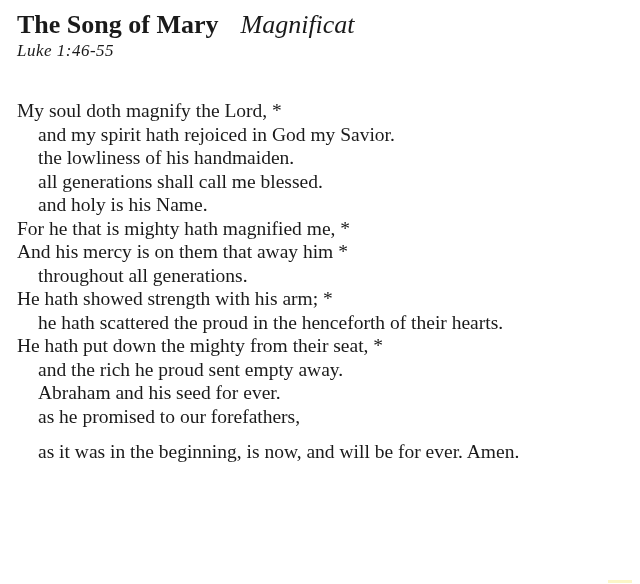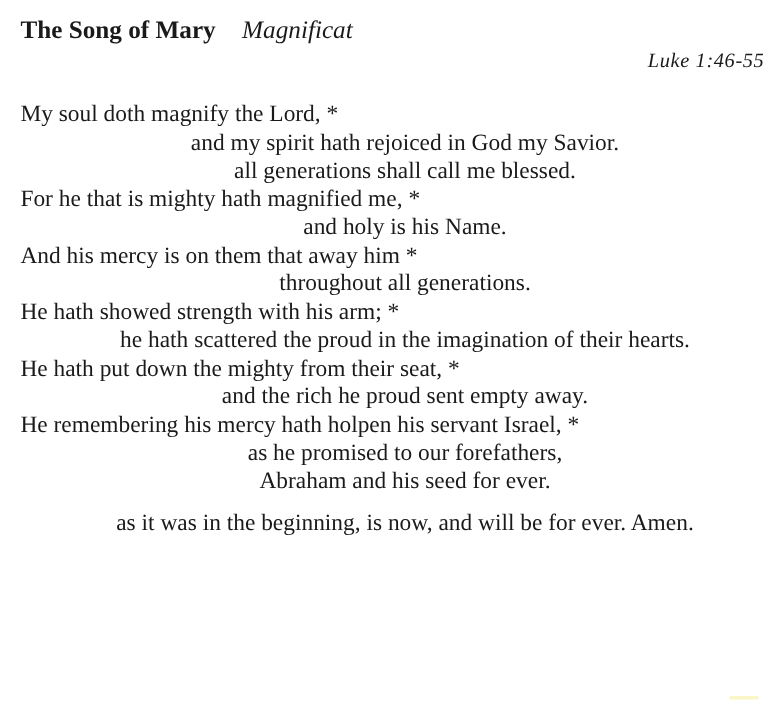--- a/index.html
+++ b/index.html
@@ -15,50 +15,48 @@
       font-family: "Liberation Serif", "DejaVu Serif", serif;
       color: #1a1a1a;
     }
     .page {
       position: absolute;
       left: 17px;
       top: 12px;
       width: 620px;
     }
     .title-line {
-      font-size: 21px;
+      font-size: 26px;
       line-height: 26px;
       white-space: nowrap;
     }
     .title-main {
       font-weight: bold;
     }
     .title-latin {
       font-style: italic;
       margin-left: 22px;
     }
     .reference {
       font-style: italic;
       font-size: 17px;
       line-height: 22px;
       margin-top: 2px;
       letter-spacing: 0.5px;
-      text-align: right;
     }
     .canticle {
-      margin-top: 22px;
+      margin-top: 37px;
     }
     .verse-line {
       font-size: 19.5px;
       line-height: 23.5px;
       white-space: nowrap;
     }
     .verse-line.indent {
       padding-left: 21px;
-      text-align: center;
     }
     .gloria {
       margin-top: 12px;
     }
     .highlight-mark {
       position: absolute;
       left: 608px;
       top: 580px;
       width: 24px;
       height: 3px;
@@ -70,32 +68,32 @@
 
 <div class="page">
   <div class="title-line">
     <span class="title-main">The Song of Mary</span><span class="title-latin">Magnificat</span>
   </div>
   <div class="reference">Luke 1:46-55</div>
 
   <div class="canticle">
     <div class="verse-line">My soul doth magnify the Lord, *</div>
     <div class="verse-line indent">and my spirit hath rejoiced in God my Savior.</div>
+    <div class="verse-line indent">the lowliness of his handmaiden.</div>
     <div class="verse-line indent">all generations shall call me blessed.</div>
+    <div class="verse-line indent">and holy is his Name.</div>
     <div class="verse-line">For he that is mighty hath magnified me, *</div>
-    <div class="verse-line indent">and holy is his Name.</div>
     <div class="verse-line">And his mercy is on them that away him *</div>
     <div class="verse-line indent">throughout all generations.</div>
     <div class="verse-line">He hath showed strength with his arm; *</div>
-    <div class="verse-line indent">he hath scattered the proud in the imagination of their hearts.</div>
+    <div class="verse-line indent">he hath scattered the proud in the henceforth of their hearts.</div>
     <div class="verse-line">He hath put down the mighty from their seat, *</div>
     <div class="verse-line indent">and the rich he proud sent empty away.</div>
-    <div class="verse-line">He remembering his mercy hath holpen his servant Israel, *</div>
+    <div class="verse-line indent">Abraham and his seed for ever.</div>
     <div class="verse-line indent">as he promised to our forefathers,</div>
-    <div class="verse-line indent">Abraham and his seed for ever.</div>
   </div>
 
   <div class="gloria">
     <div class="verse-line indent">as it was in the beginning, is now, and will be for ever.  Amen.</div>
   </div>
 </div>
 
 <div class="highlight-mark"></div>
 
 </body></html>

